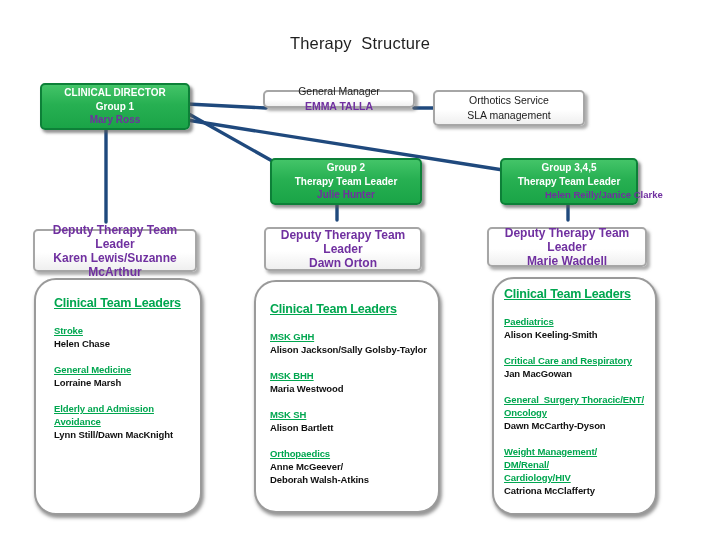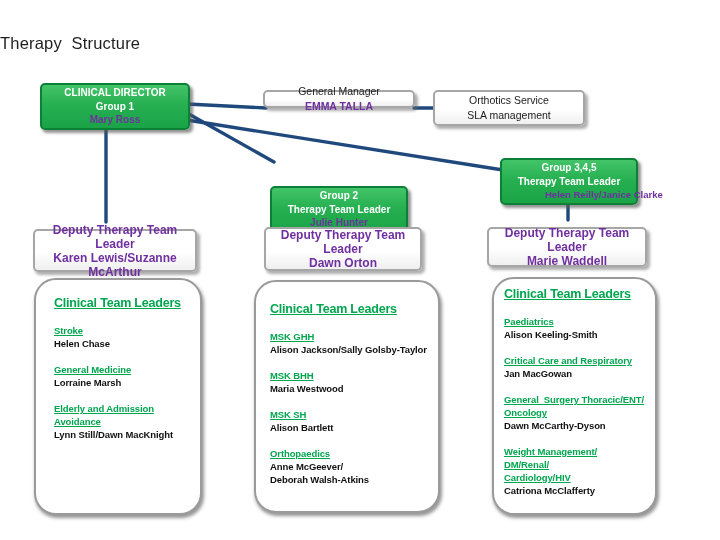--- a/index.html
+++ b/index.html
@@ -2,21 +2,21 @@
 <html><head>
 <meta charset="utf-8">
 <style>
   * { margin:0; padding:0; box-sizing:border-box; }
   html,body { background:#fff; }
   .page {
     position:relative; width:720px; height:540px; background:#ffffff;
     font-family:"Liberation Sans", sans-serif; overflow:hidden;
   }
   .title {
-    position:absolute; left:0; right:0; top:34px; text-align:left;
+    position:absolute; left:0; right:0; top:34px; text-align:center;
     font-size:16.5px; color:#1f1f1f; white-space:pre; letter-spacing:.2px;
   }
   svg.connectors { position:absolute; left:0; top:0; z-index:0; }
   .node { position:absolute; z-index:2; display:flex; flex-direction:column; justify-content:center; text-align:center; }
   .gbox {
     background:linear-gradient(180deg,#43c468 0%,#27b052 45%,#1aa447 100%);
     border:2px solid #0d8038; border-radius:5px;
     box-shadow:2.5px 3px 3px rgba(90,90,90,.65);
     color:#ffffff; font-weight:bold; font-size:10px; line-height:13.5px;
   }
@@ -26,21 +26,21 @@
     box-shadow:2.5px 3px 3px rgba(110,110,110,.55);
     color:#1a1a1a; font-size:10.5px; line-height:15px;
   }
   .purple { color:#7030a0; }
   .bold { font-weight:bold; }
   .depbox { font-weight:bold; color:#7030a0; font-size:12px; line-height:14px;margin-top:9px; }
   .nodename { white-space:pre; }
   #cd    { left:40px;  top:83px;  width:150px; height:47px; }
   #gm    { left:263px; top:90px;  width:152px; height:18px; }
   #ortho { left:433px; top:90px;  width:152px; height:36px; }
-  #g2    { left:270px; top:158px; width:138px; height:47px;margin-top:28px; }
+  #g2    { left:270px; top:158px; width:152px; height:47px; }
   #g345  { left:500px; top:158px; width:138px; height:47px; }
   #g345 .nodename { font-size:9.5px;padding-left:43px; }
   #dep1  { left:33px;  top:220px; width:164px; height:43px; }
   #dep2  { left:264px; top:218px; width:158px; height:44px; }
   #dep3  { left:487px; top:218px; width:160px; height:40px; }
   .teambox {
     position:absolute; z-index:1; background:#ffffff;
     border:2px solid #9a9a9a; border-radius:22px;
     box-shadow:1.5px 3px 3.5px rgba(80,80,80,.6);
   }

